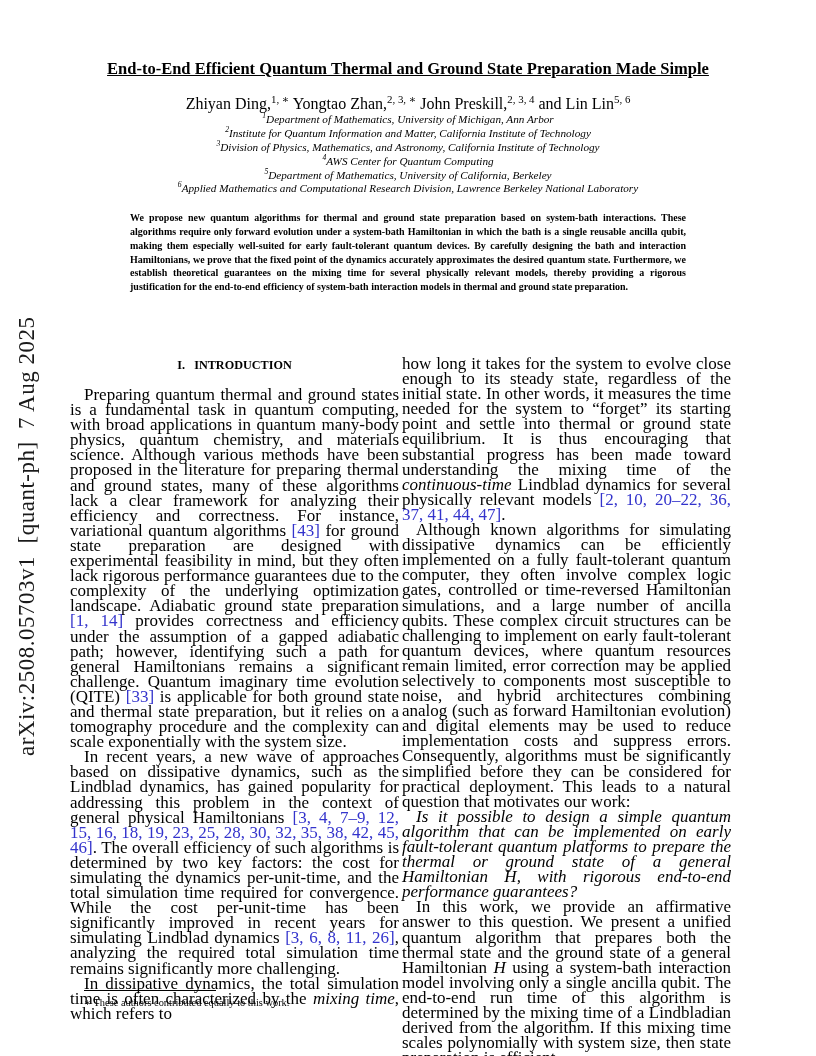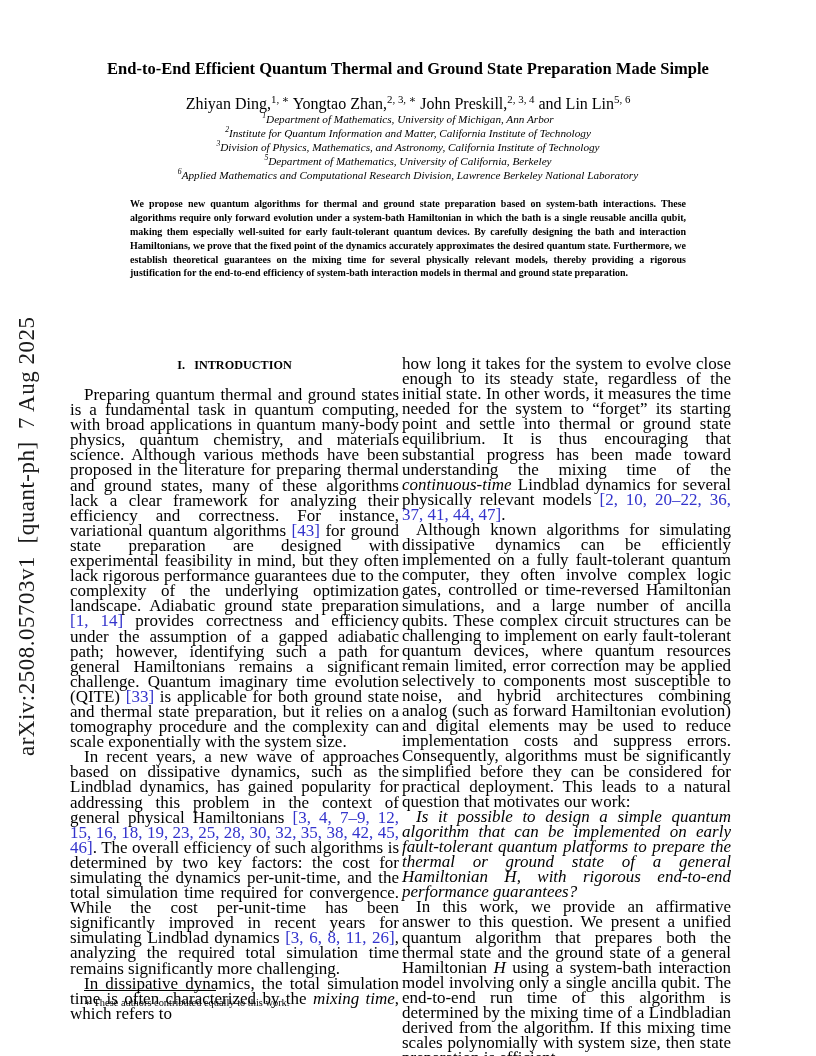--- a/index.html
+++ b/index.html
@@ -12,21 +12,21 @@
   
   .arxiv-watermark {
     position: absolute; left: 14px; top: 262px; height: 548px; width: 34px;
     writing-mode: vertical-rl; transform: rotate(180deg);
     text-align: center; font-size: 23px; color: #1a1a1a; white-space: pre;
     letter-spacing: 0.5px;
   }
 
   
   .header { position: absolute; top: 58px; left: 72px; width: 672px; text-align: center; }
-  .title { font-size: 16.5px; font-weight: bold; line-height: 1.3; color: #000; }
+  .title { font-size: 16.5px; font-weight: bold; line-height: 1.3; color: #000; text-decoration: underline; }
   .authors { margin-top: 16px; font-size: 16px; color: #000; }
   .authors sup, .affils sup { font-size: 68%; }
   .affils { font-size: 11.2px; font-style: italic; line-height: 13.8px; color: #000; }
   .abstract {
     margin: 15px 58px 0 58px; font-size: 10px; line-height: 13.8px;
     text-align: justify; color: #000; font-weight: bold;
   }
 
   
   .columns {
@@ -60,20 +60,21 @@
 
   <div class="arxiv-watermark">arXiv:2508.05703v1  [quant-ph]  7 Aug 2025</div>
 
   <div class="header">
     <h1 class="title">End-to-End Efficient Quantum Thermal and Ground State Preparation Made Simple</h1>
     <div class="authors"><span>Zhiyan Ding,</span><sup>1, ∗</sup><span> Yongtao Zhan,</span><sup>2, 3, ∗</sup><span> John Preskill,</span><sup>2, 3, 4</sup><span> and Lin Lin</span><sup>5, 6</sup></div>
     <div class="affils">
         <div class="affil-line"><sup>1</sup><span>Department of Mathematics, University of Michigan, Ann Arbor</span></div>
         <div class="affil-line"><sup>2</sup><span>Institute for Quantum Information and Matter, California Institute of Technology</span></div>
         <div class="affil-line"><sup>3</sup><span>Division of Physics, Mathematics, and Astronomy, California Institute of Technology</span></div>
+        <div class="affil-line"><sup>4</sup><span>AWS Center for Quantum Computing</span></div>
         <div class="affil-line"><sup>5</sup><span>Department of Mathematics, University of California, Berkeley</span></div>
         <div class="affil-line"><sup>6</sup><span>Applied Mathematics and Computational Research Division, Lawrence Berkeley National Laboratory</span></div>
       </div>
     <div class="abstract">We propose new quantum algorithms for thermal and ground state preparation based on system-bath interactions. These algorithms require only forward evolution under a system-bath Hamiltonian in which the bath is a single reusable ancilla qubit, making them especially well-suited for early fault-tolerant quantum devices. By carefully designing the bath and interaction Hamiltonians, we prove that the fixed point of the dynamics accurately approximates the desired quantum state. Furthermore, we establish theoretical guarantees on the mixing time for several physically relevant models, thereby providing a rigorous justification for the end-to-end efficiency of system-bath interaction models in thermal and ground state preparation.</div>
   </div>
 
   <div class="columns">
     <section class="col">
       <h2 class="section-heading">I.   INTRODUCTION</h2>
       <div>

